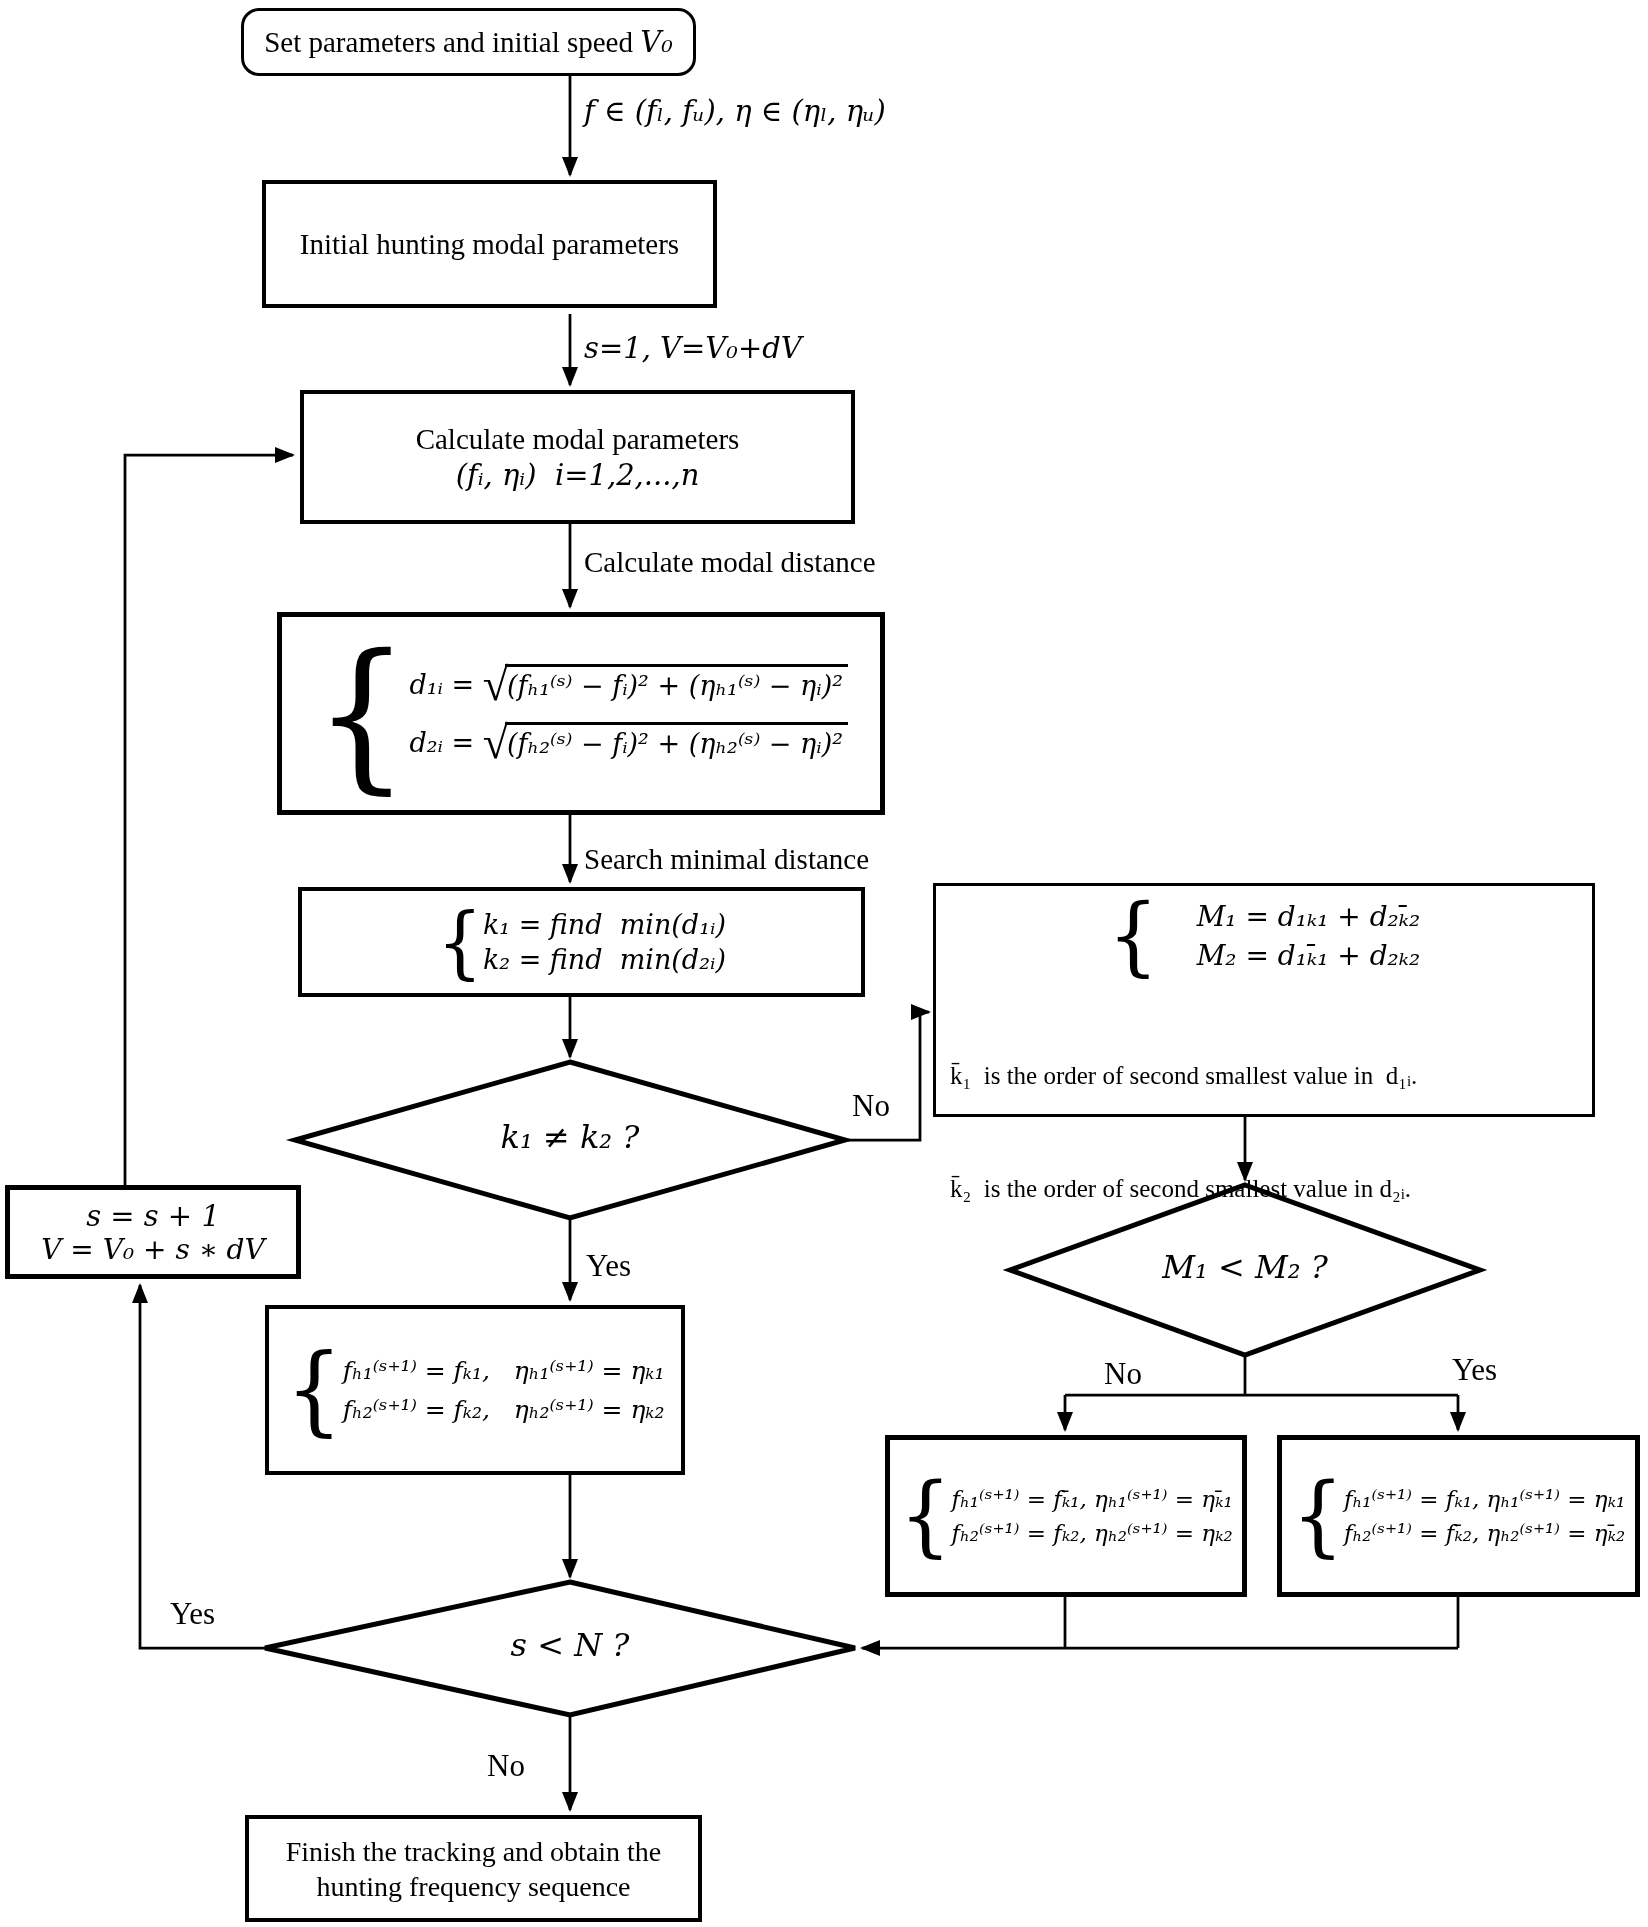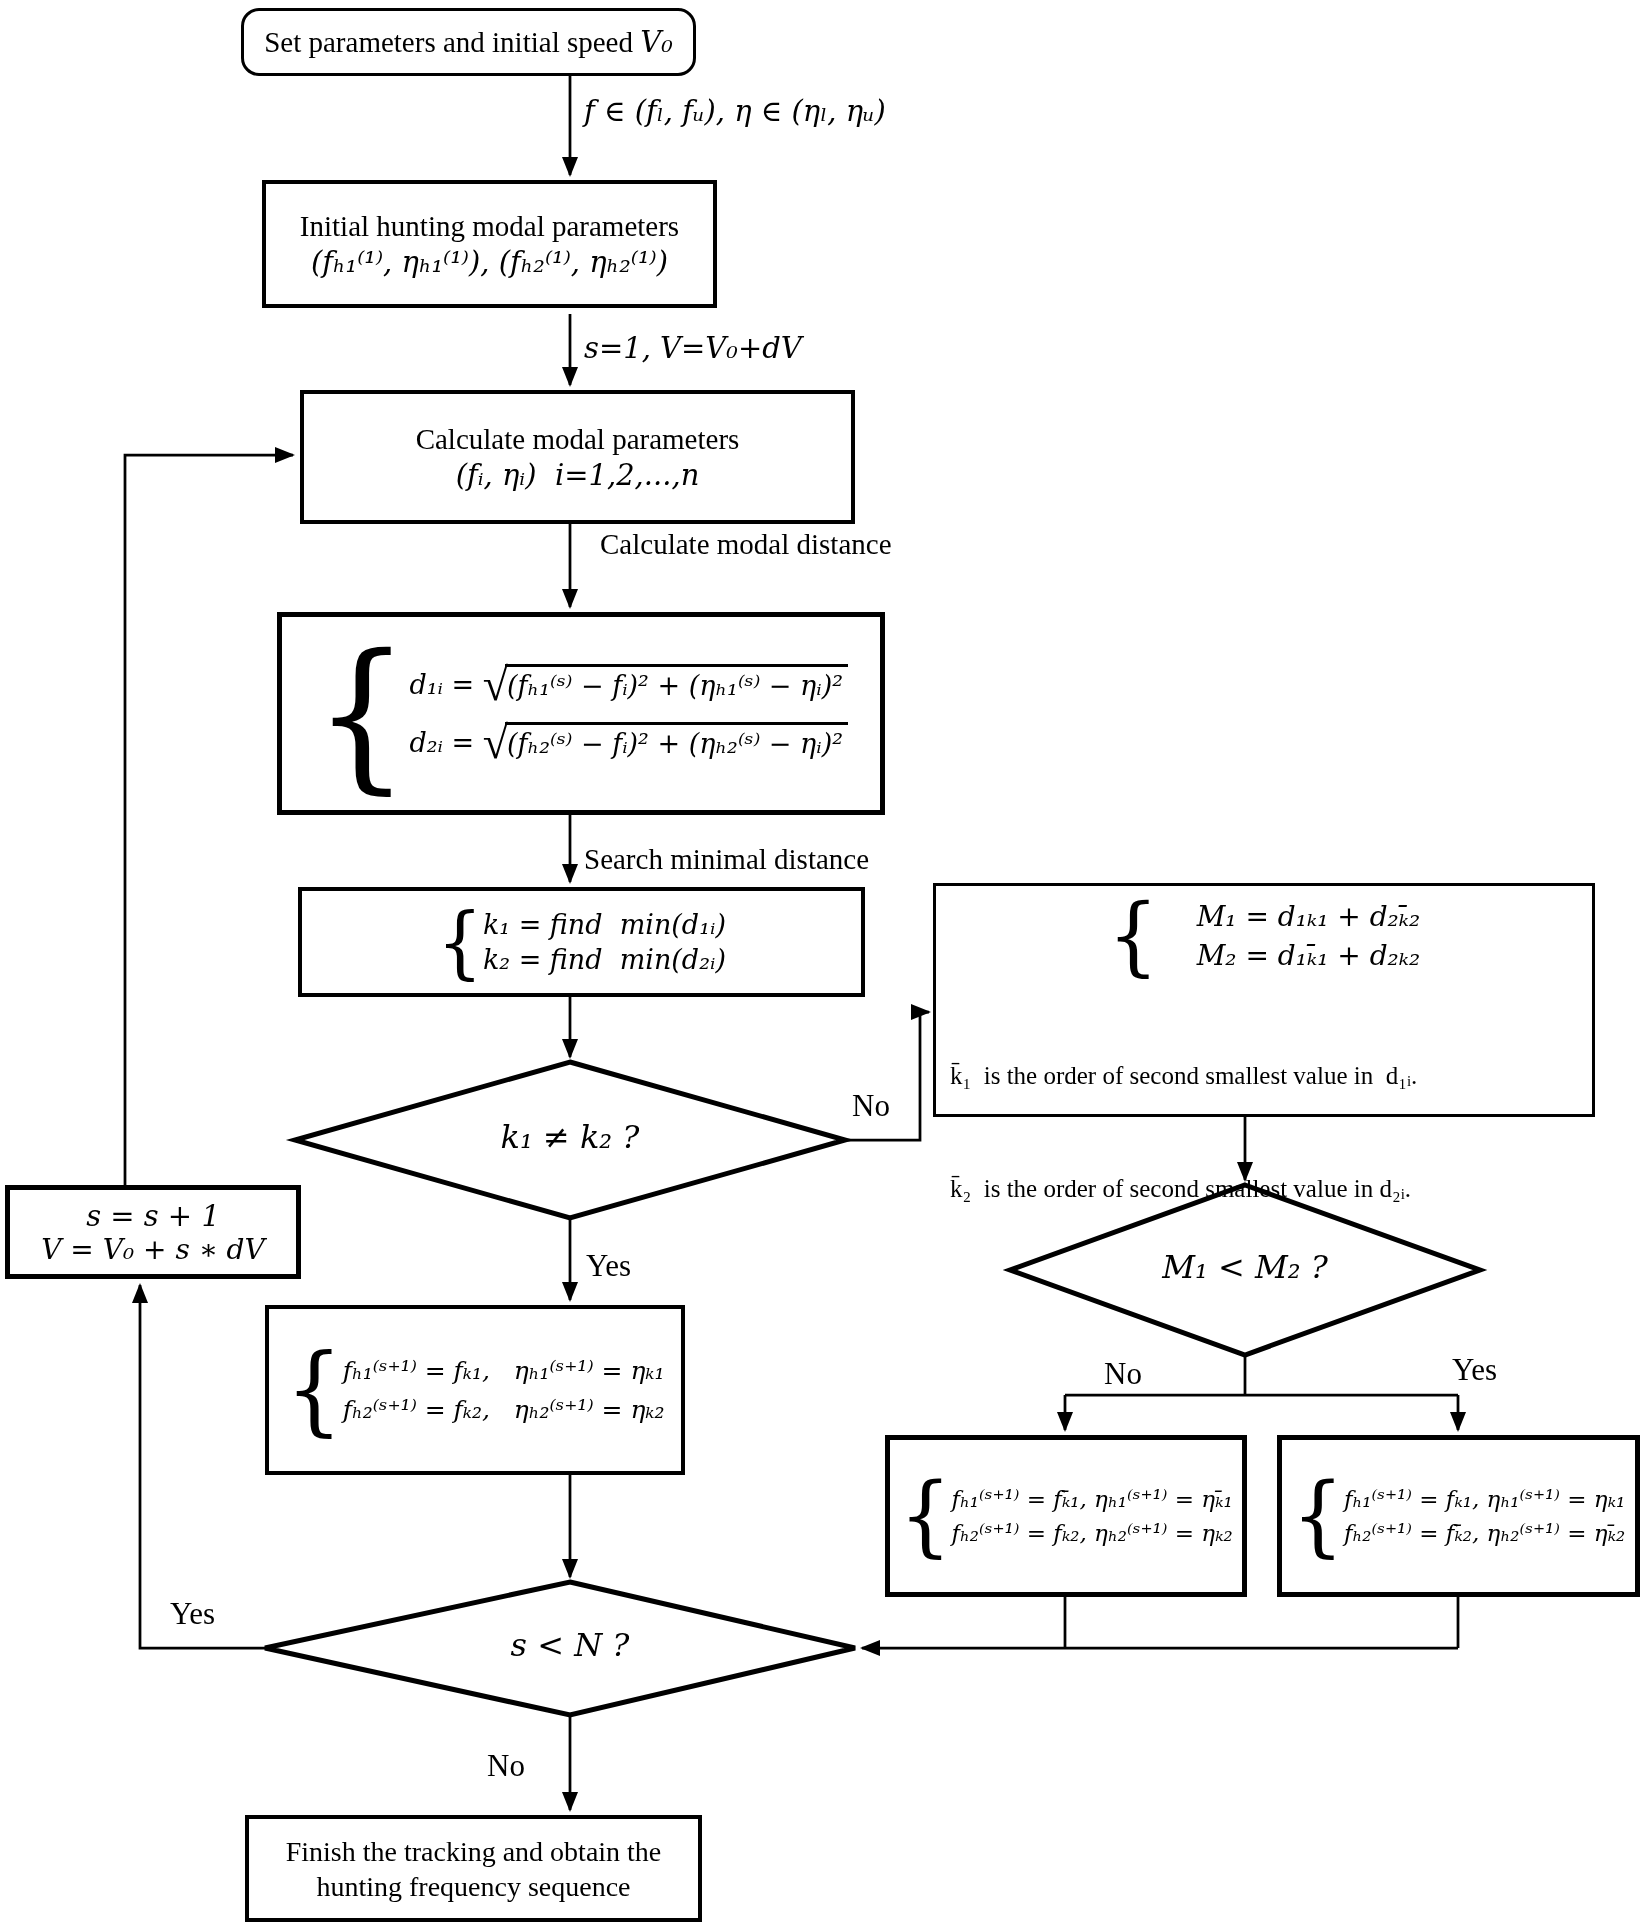--- a/index.html
+++ b/index.html
@@ -68,31 +68,30 @@
   </svg>
 
   <div class="box rounded t29" style="left:241px;top:8px;width:455px;height:68px;">
     <div><span>Set parameters and initial speed </span><span class="m">V₀</span></div>
   </div>
 
   <div class="lbl m" style="left:584px;top:94px;">f ∈ (fₗ, fᵤ), η ∈ (ηₗ, ηᵤ)</div>
 
   <div class="box t29" style="left:262px;top:180px;width:455px;height:128px;">
     <div>Initial hunting modal parameters</div>
-    <div class="m">(fₕ₁⁽¹⁾, ηₕ₁⁽¹⁾), (fₕ₂⁽¹⁾, ηₕ₂⁽¹⁾)</div>
   </div>
 
   <div class="lbl m" style="left:584px;top:331px;">s=1, V=V₀+dV</div>
 
   <div class="box t29" style="left:300px;top:390px;width:555px;height:134px;">
     <div>Calculate modal parameters</div>
     <div class="m">(fᵢ, ηᵢ)  i=1,2,...,n</div>
   </div>
 
-  <div class="lbl" style="left:584px;top:528px;margin-left:16px;">Calculate modal distance</div>
+  <div class="lbl" style="left:584px;top:546px;">Calculate modal distance</div>
 
   <div class="box b5" style="left:277px;top:612px;width:608px;height:203px;">
     <div class="sys">
       <span class="brace" style="font-size:150px;">{</span>
       <div class="col" style="gap:16px;font-size:27px;">
         <div class="row">
           <span class="m">d₁ᵢ = </span>
             <span class="sqrt">
               <span class="sign">√</span>
               <span class="rad m">(fₕ₁⁽ˢ⁾ − fᵢ)² + (ηₕ₁⁽ˢ⁾ − ηᵢ)²</span>

